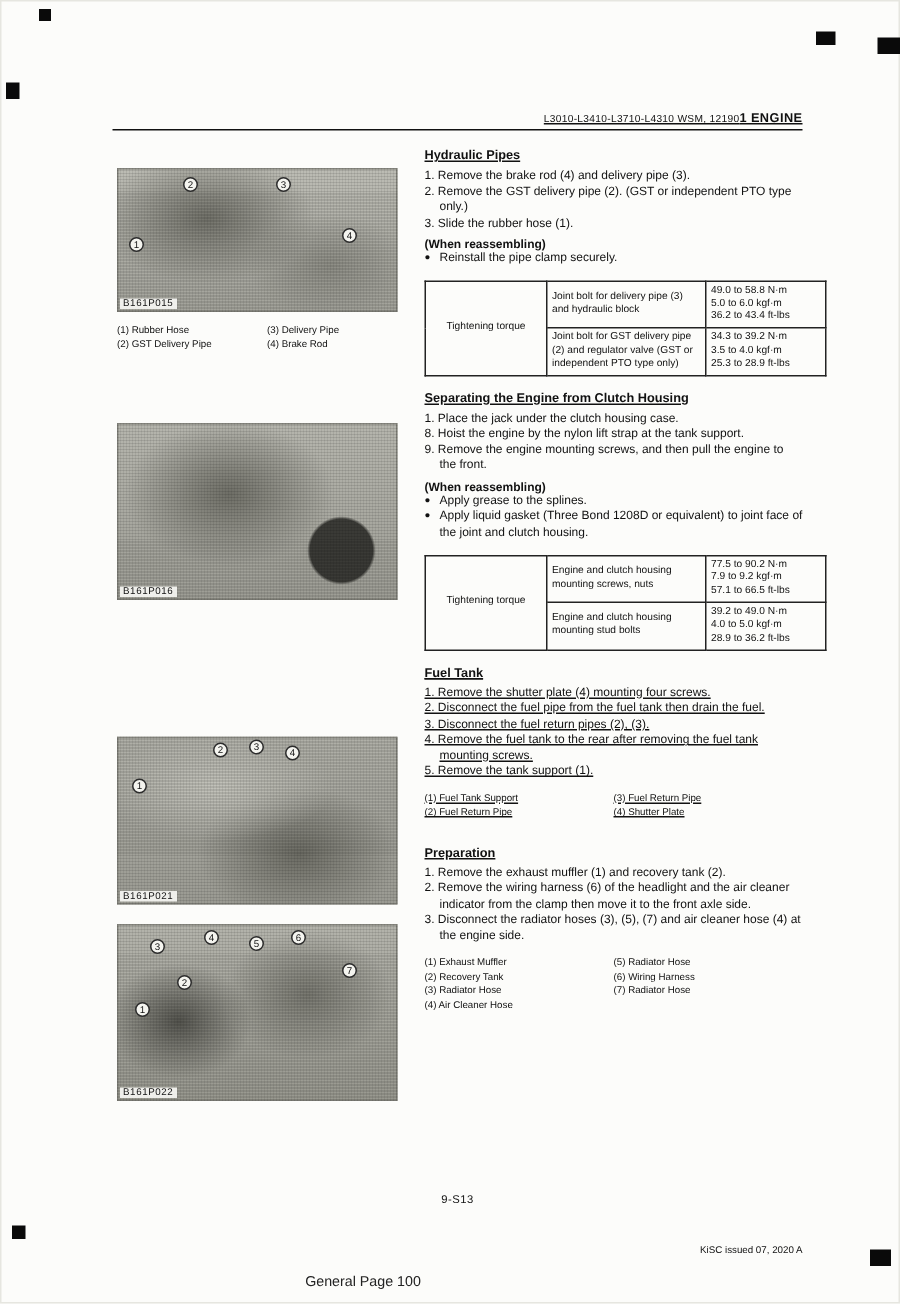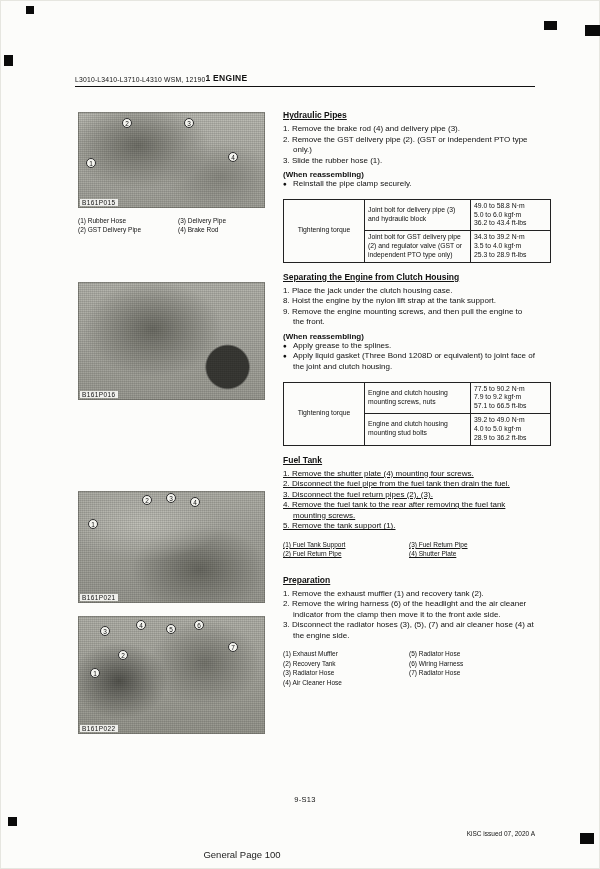--- a/index.html
+++ b/index.html
@@ -9,21 +9,21 @@
   
   .mark{position:absolute;background:#0a0a0a;}
   .mark-tl{left:26px;top:6px;width:8px;height:8px;}
   .mark-tr{left:544px;top:21px;width:13px;height:9px;}
   .mark-r1{left:585px;top:25px;width:15px;height:11px;}
   .mark-l1{left:4px;top:55px;width:9px;height:11px;}
   .mark-bl{left:8px;top:817px;width:9px;height:9px;}
   .mark-br{left:580px;top:833px;width:14px;height:11px;}
 
   
-  .hdr{position:absolute;left:75px;top:73px;width:460px;display:flex;justify-content:flex-start;align-items:flex-end;border-bottom:1.6px solid #111;padding-bottom:3px;}
+  .hdr{position:absolute;left:75px;top:73px;width:460px;display:flex;justify-content:flex-end;align-items:flex-end;border-bottom:1.6px solid #111;padding-bottom:3px;text-decoration:underline;}
   .hdr-left{font-size:6.8px;letter-spacing:.2px;}
   .hdr-right{font-size:8.5px;font-weight:bold;letter-spacing:.3px;}
 
   
   .left-col{position:absolute;left:78px;top:112px;width:187px;}
   .photo{position:relative;width:187px;box-shadow:inset 0 0 0 1px #84847d;}
   .photo::before{content:"";position:absolute;inset:0;background-image:
     repeating-linear-gradient(0deg,rgba(0,0,0,.10) 0 1px,transparent 1px 2px),
     repeating-linear-gradient(90deg,rgba(0,0,0,.07) 0 1px,transparent 1px 2px);}
   .p1{height:96px;background:
@@ -40,21 +40,21 @@
     radial-gradient(ellipse 55% 60% at 65% 70%,#6b6b63,transparent 66%),
     linear-gradient(180deg,#b0b0a8,#9a9a92);}
   .p4{height:118px;margin-top:13px;background:
     radial-gradient(ellipse 40% 50% at 22% 55%,#55554f,transparent 65%),
     radial-gradient(ellipse 45% 55% at 68% 40%,#787870,transparent 66%),
     linear-gradient(180deg,#b3b3ab,#98988f);}
   .fig-code{position:absolute;left:2px;bottom:2px;font-size:6.5px;letter-spacing:.4px;background:rgba(250,250,246,.9);padding:0 2px;color:#111;}
   .callout{position:absolute;width:10px;height:10px;border-radius:50%;background:#f4f4ef;border:1px solid #2c2c2c;font-size:6.5px;line-height:10px;text-align:center;color:#111;box-sizing:border-box;}
 
   
-  .right-col{position:absolute;left:283px;top:98px;width:252px;margin-top:12px;}
+  .right-col{position:absolute;left:283px;top:98px;width:252px;}
   .sec-title{font-size:8.5px;font-weight:bold;text-decoration:underline;margin:0 0 4px 0;}
   .step{font-size:8px;line-height:1.32;padding-left:10px;text-indent:-10px;}
   .reasm{font-size:8px;font-weight:bold;margin-top:4px;}
   .bullet{font-size:8px;line-height:1.32;padding-left:10px;position:relative;}
   .bullet::before{content:"\25CF";position:absolute;left:0;top:1px;font-size:6.5px;}
   .torque{border-collapse:collapse;margin-top:9px;width:100%;table-layout:fixed;}
   .torque td{border:1px solid #222;font-size:6.8px;line-height:1.3;padding:2px 3px;vertical-align:middle;}
   .tlabel{width:74px;text-align:center;}
   .titem{width:99px;vertical-align:top;}
   .tval{width:73px;white-space:pre-line;vertical-align:top;}

